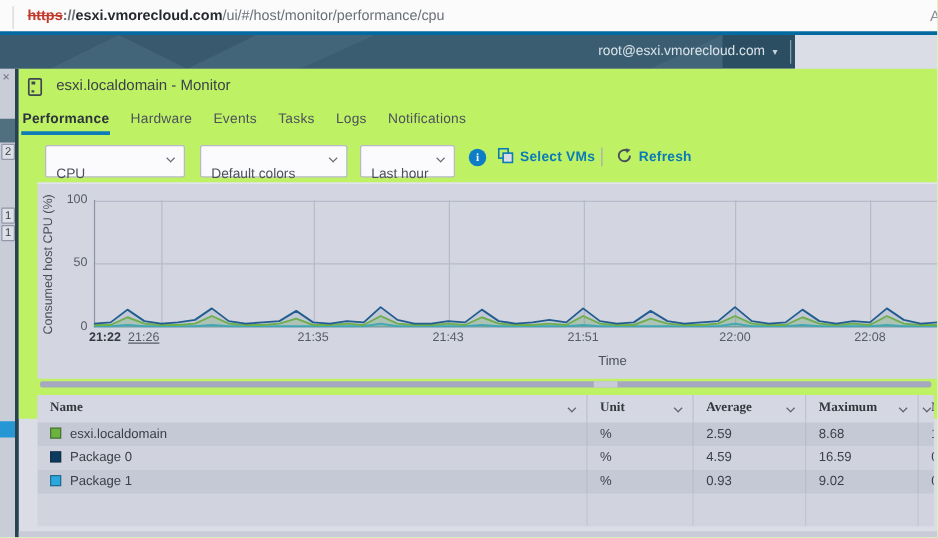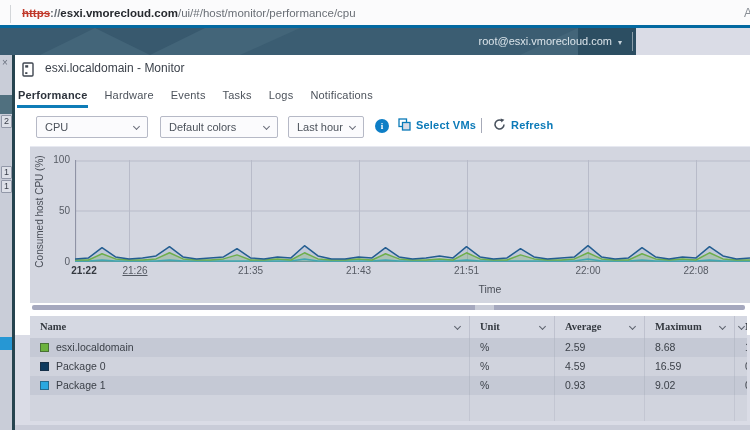--- a/index.html
+++ b/index.html
@@ -28,32 +28,32 @@
   .header-right-sep { position:absolute; right:3px; top:4px; width:1px; height:19px; background:rgba(255,255,255,.45); }
 
   
   .nav-strip { position:absolute; left:0; top:55px; width:15px; height:375px; background:#c9cdd8; border-right:3px solid #26444f; }
   .strip-close { position:absolute; left:2px; top:2px; font-size:10px; color:#6b7280; }
   .strip-band { position:absolute; left:0; top:40px; width:12px; height:19px; background:#50707f; }
   .strip-badge { position:absolute; left:1px; width:11px; height:13px; border:1px solid #9298a8; background:#dde0e8; font-size:9px; line-height:11px; text-align:center; color:#3a3f4a; border-radius:1px; }
   .strip-blue { position:absolute; left:0; top:282px; width:12px; height:13px; background:#2697d4; }
 
   
-  .main { position:absolute; left:15px; top:55px; width:735px; height:280px; background:#ffffff; }
+  .main { position:absolute; left:15px; top:55px; width:735px; height:280px; background:#bef264; }
 
   .title-row { position:absolute; left:7px; top:5px; height:18px; }
   .title-icon { position:absolute; left:0; top:2px; }
   .page-title { position:absolute; left:23px; top:1px; font-size:12px; color:#3c424b; font-weight:500; white-space:nowrap; }
 
   .tabs { position:absolute; left:2px; top:30px; height:24px; white-space:nowrap; }
   .tab { display:inline-block; margin-right:15px; padding:2px 1px 4px; font-size:11px; color:#4c525b; cursor:pointer; letter-spacing:.2px; }
   .tab.active { color:#2e343d; font-weight:700; border-bottom:3px solid #0e7cb7; }
 
   
-  .select { position:absolute; top:61px; height:22px; background:#fbfbfd; border:1px solid #b6b9c6; border-radius:2px; font-size:11px; color:#4c525b; line-height:20px; padding:0 8px; cursor:pointer; }
+  .select { position:absolute; top:61px; height:22px; background:#fbfbfd; border:1px solid #b6b9c6; border-radius:2px; font-size:11px; color:#4c525b; line-height:20px; padding:12px 8px; cursor:pointer; }
   .sel-cpu { left:21px; width:112px; }
   .sel-colors { left:145px; width:118px; }
   .sel-range { left:273px; width:76px; }
   .chev { position:absolute; right:8px; top:7px; width:5px; height:5px; border-right:1.4px solid #6a6e7a; border-bottom:1.4px solid #6a6e7a; transform:rotate(45deg); }
   .info-icon { position:absolute; left:360px; top:64px; width:14px; height:14px; border-radius:50%; background:#0d7ec6; color:#fff; font-size:9px; font-weight:700; text-align:center; line-height:14px; font-family:"Liberation Serif", serif; cursor:pointer; }
   .tool-link { position:absolute; top:63px; font-size:11px; font-weight:700; color:#0b7ab8; cursor:pointer; white-space:nowrap; letter-spacing:.2px; }
   .link-vms { left:383px; }
   .link-refresh { left:478px; }
   .tool-link svg { vertical-align:-2px; margin-right:5px; }
   .toolbar-sep { position:absolute; left:466px; top:63px; width:1px; height:15px; background:#a6aab8; }
@@ -183,21 +183,21 @@
           <line x1="0" y1="101.5" x2="675" y2="101.5" stroke="#8f93a5" stroke-width="1.2"></line>
           <path d="M0.0,101.0L13.5,101.0L27.0,100.0L40.5,101.0L54.0,101.0L67.5,101.0L81.0,101.0L94.5,100.0L108.0,101.0L121.5,101.0L135.0,101.0L148.5,101.0L162.0,101.0L175.5,101.0L189.0,101.0L202.5,101.0L216.0,101.0L229.5,98.9L243.0,101.0L256.5,101.0L270.0,101.0L283.5,101.0L297.0,101.0L310.5,100.0L324.0,101.0L337.5,101.0L351.0,101.0L364.5,101.0L378.0,101.0L391.5,100.0L405.0,101.0L418.5,101.0L432.0,101.0L445.5,101.0L459.0,101.0L472.5,101.0L486.0,101.0L499.5,101.0L513.0,98.9L526.5,101.0L540.0,101.0L553.5,101.0L567.0,100.0L580.5,101.0L594.0,101.0L607.5,101.0L621.0,101.0L634.5,100.0L648.0,101.0L661.5,101.0L675.0,101.0L675,102L0,102Z" fill="#35aede" fill-opacity="0.3" stroke="none"></path>
           <path d="M0.0,101.0L13.5,101.0L27.0,100.0L40.5,101.0L54.0,101.0L67.5,101.0L81.0,101.0L94.5,100.0L108.0,101.0L121.5,101.0L135.0,101.0L148.5,101.0L162.0,101.0L175.5,101.0L189.0,101.0L202.5,101.0L216.0,101.0L229.5,98.9L243.0,101.0L256.5,101.0L270.0,101.0L283.5,101.0L297.0,101.0L310.5,100.0L324.0,101.0L337.5,101.0L351.0,101.0L364.5,101.0L378.0,101.0L391.5,100.0L405.0,101.0L418.5,101.0L432.0,101.0L445.5,101.0L459.0,101.0L472.5,101.0L486.0,101.0L499.5,101.0L513.0,98.9L526.5,101.0L540.0,101.0L553.5,101.0L567.0,100.0L580.5,101.0L594.0,101.0L607.5,101.0L621.0,101.0L634.5,100.0L648.0,101.0L661.5,101.0L675.0,101.0" fill="none" stroke="#35aede" stroke-width="1.5" stroke-linejoin="round"></path>
           <path d="M0.0,100.0L13.5,100.0L27.0,93.8L40.5,98.9L54.0,100.0L67.5,100.0L81.0,98.9L94.5,92.8L108.0,98.9L121.5,100.0L135.0,100.0L148.5,98.9L162.0,94.9L175.5,100.0L189.0,100.0L202.5,98.9L216.0,100.0L229.5,92.8L243.0,98.9L256.5,100.0L270.0,100.0L283.5,98.9L297.0,100.0L310.5,93.8L324.0,98.9L337.5,100.0L351.0,100.0L364.5,98.9L378.0,100.0L391.5,92.8L405.0,98.9L418.5,100.0L432.0,100.0L445.5,94.9L459.0,98.9L472.5,100.0L486.0,100.0L499.5,98.9L513.0,92.8L526.5,98.9L540.0,100.0L553.5,100.0L567.0,93.8L580.5,98.9L594.0,100.0L607.5,98.9L621.0,100.0L634.5,92.8L648.0,98.9L661.5,100.0L675.0,100.0L675,102L0,102Z" fill="#76b845" fill-opacity="0.25" stroke="none"></path>
           <path d="M0.0,100.0L13.5,100.0L27.0,93.8L40.5,98.9L54.0,100.0L67.5,100.0L81.0,98.9L94.5,92.8L108.0,98.9L121.5,100.0L135.0,100.0L148.5,98.9L162.0,94.9L175.5,100.0L189.0,100.0L202.5,98.9L216.0,100.0L229.5,92.8L243.0,98.9L256.5,100.0L270.0,100.0L283.5,98.9L297.0,100.0L310.5,93.8L324.0,98.9L337.5,100.0L351.0,100.0L364.5,98.9L378.0,100.0L391.5,92.8L405.0,98.9L418.5,100.0L432.0,100.0L445.5,94.9L459.0,98.9L472.5,100.0L486.0,100.0L499.5,98.9L513.0,92.8L526.5,98.9L540.0,100.0L553.5,100.0L567.0,93.8L580.5,98.9L594.0,100.0L607.5,98.9L621.0,100.0L634.5,92.8L648.0,98.9L661.5,100.0L675.0,100.0" fill="none" stroke="#76b845" stroke-width="1.5" stroke-linejoin="round"></path>
           <path d="M0.0,98.9L13.5,97.9L27.0,87.7L40.5,96.9L54.0,98.9L67.5,97.9L81.0,95.9L94.5,86.7L108.0,96.9L121.5,98.9L135.0,97.9L148.5,96.9L162.0,88.7L175.5,97.9L189.0,98.9L202.5,96.9L216.0,97.9L229.5,85.7L243.0,95.9L256.5,98.9L270.0,98.9L283.5,96.9L297.0,97.9L310.5,87.7L324.0,96.9L337.5,98.9L351.0,97.9L364.5,95.9L378.0,97.9L391.5,86.7L405.0,96.9L418.5,98.9L432.0,97.9L445.5,88.7L459.0,96.9L472.5,98.9L486.0,97.9L499.5,96.9L513.0,85.7L526.5,96.9L540.0,98.9L553.5,97.9L567.0,87.7L580.5,96.9L594.0,98.9L607.5,96.9L621.0,97.9L634.5,86.7L648.0,95.9L661.5,98.9L675.0,97.9L675,102L0,102Z" fill="#235d90" fill-opacity="0.1" stroke="none"></path>
           <path d="M0.0,98.9L13.5,97.9L27.0,87.7L40.5,96.9L54.0,98.9L67.5,97.9L81.0,95.9L94.5,86.7L108.0,96.9L121.5,98.9L135.0,97.9L148.5,96.9L162.0,88.7L175.5,97.9L189.0,98.9L202.5,96.9L216.0,97.9L229.5,85.7L243.0,95.9L256.5,98.9L270.0,98.9L283.5,96.9L297.0,97.9L310.5,87.7L324.0,96.9L337.5,98.9L351.0,97.9L364.5,95.9L378.0,97.9L391.5,86.7L405.0,96.9L418.5,98.9L432.0,97.9L445.5,88.7L459.0,96.9L472.5,98.9L486.0,97.9L499.5,96.9L513.0,85.7L526.5,96.9L540.0,98.9L553.5,97.9L567.0,87.7L580.5,96.9L594.0,98.9L607.5,96.9L621.0,97.9L634.5,86.7L648.0,95.9L661.5,98.9L675.0,97.9" fill="none" stroke="#235d90" stroke-width="1.5" stroke-linejoin="round"></path>
         </svg>
       <div class="xticks" id="xticks">
           <div class="xtick bold" style="left: 0px;">21:22</div>
-          <div class="xtick" style="left: 60px; text-decoration: underline;">21:26</div>
+          <div class="xtick" style="left: 40px; text-decoration: underline;">21:26</div>
           <div class="xtick" style="left: 175.5px;">21:35</div>
           <div class="xtick" style="left: 283.5px;">21:43</div>
           <div class="xtick" style="left: 391.5px;">21:51</div>
           <div class="xtick" style="left: 513px;">22:00</div>
           <div class="xtick" style="left: 621px;">22:08</div>
         </div>
       <div class="time-label">Time</div>
     </div>
 
     <div class="hscroll">

